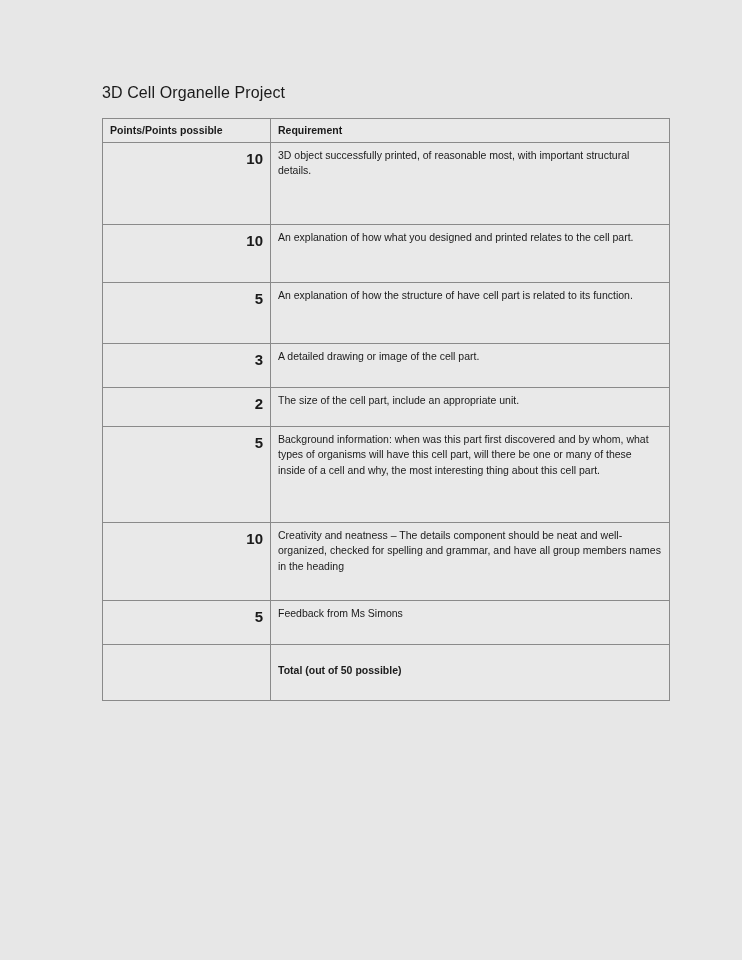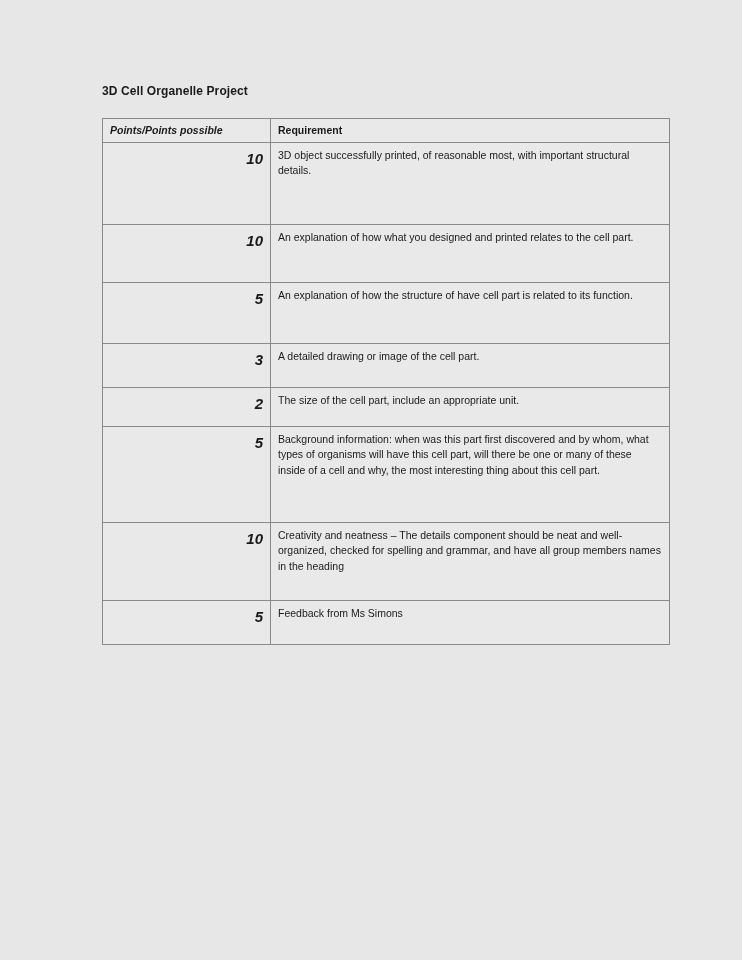--- a/index.html
+++ b/index.html
@@ -24,22 +24,22 @@
   
   .doc-header {
     position: absolute;
     left: 102px;
     top: 84px;
     width: 537px;
     display: flex;
     align-items: baseline;
   }
   .doc-title {
-    font-size: 12px;
-    font-weight: bold;
+    font-size: 16px;
+    font-weight: normal;
     letter-spacing: 0.1px;
     white-space: nowrap;
   }
   .fillin-line {
     display: flex;
     align-items: baseline;
     margin-left: 28px;
     flex: 1;
     font-size: 8.5px;
     font-weight: bold;
@@ -69,21 +69,21 @@
     table-layout: fixed;
   }
   .rubric-table td, .rubric-table th {
     border: 1px solid #8a8a8a;
     background: #e9e9e9;
     vertical-align: top;
     padding: 4px 7px 4px 7px;
     font-size: 10.5px;
     line-height: 1.45;
   }
-  .col-points { width: 153px; font-style: italic; }
+  .col-points { width: 153px; }
   .col-req { width: 384px; border-radius: 11px; }
 
   thead th {
     font-weight: bold;
     font-size: 11px;
     padding-top: 3px;
     padding-bottom: 3px;
     text-align: left;
   }
   thead th.col-points { text-align: left; }
@@ -158,16 +158,20 @@
         <td class="col-req req-cell">Background information: when was this part first discovered and by whom, what types of organisms will have this cell part, will there be one or many of these inside of a cell and why, the most interesting thing about this cell part.</td>
       </tr>
       <tr class="r6">
         <td class="col-points points-cell">10</td>
         <td class="col-req req-cell">Creativity and neatness – The details component should be neat and well-organized, checked for spelling and grammar, and have all group members names in the heading</td>
       </tr>
       <tr class="r7">
         <td class="col-points points-cell">5</td>
         <td class="col-req req-cell">Feedback from Ms Simons</td>
       </tr>
+      <tr class="r8">
+        <td class="col-points points-cell"></td>
+        <td class="col-req req-cell is-total">Total (out of 50 possible)</td>
+      </tr>
     </tbody>
   </table>
 
 </div>
 
 </body></html>

